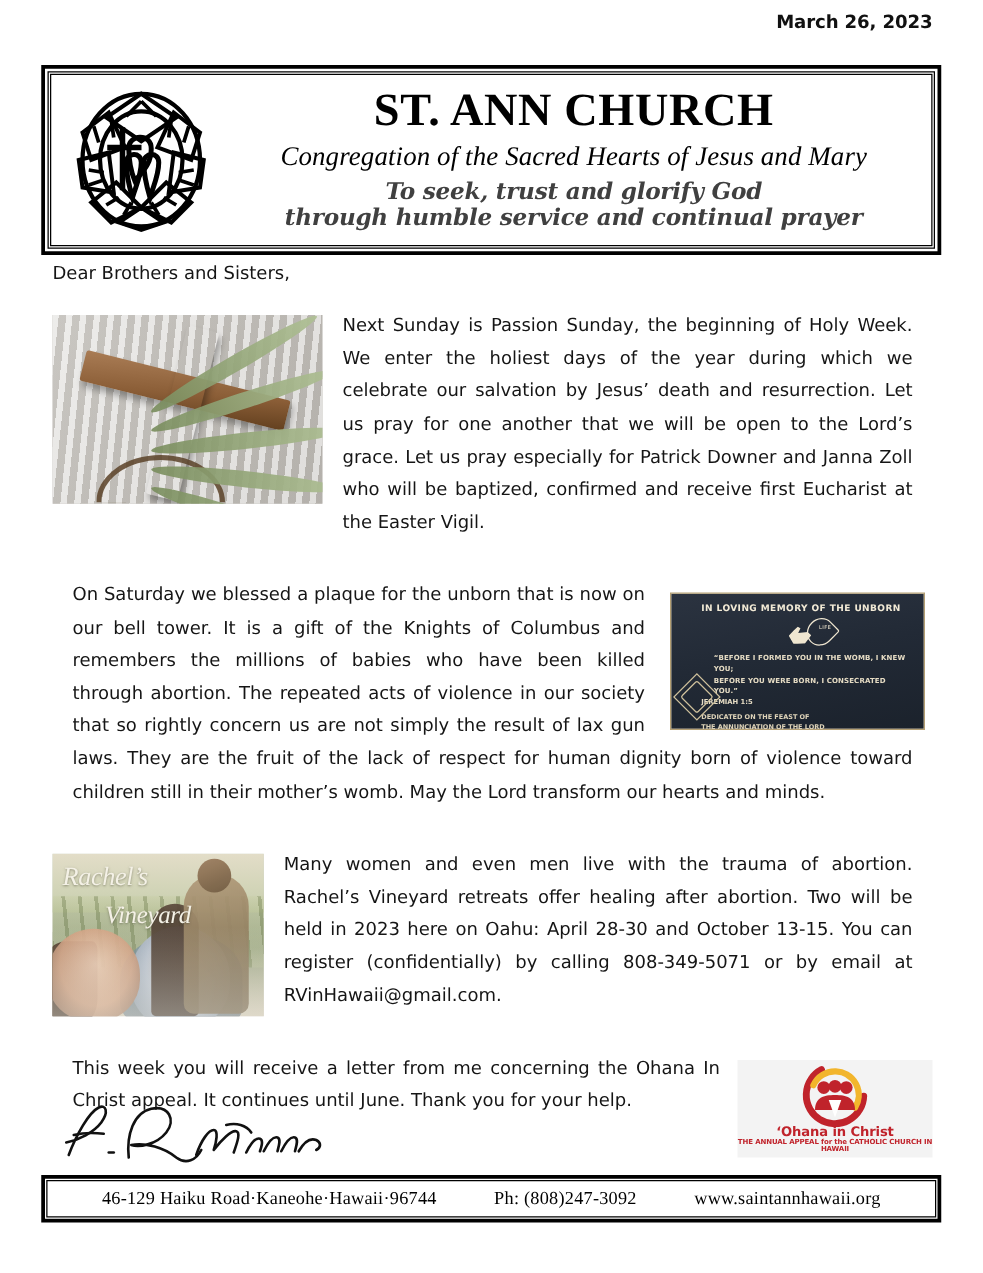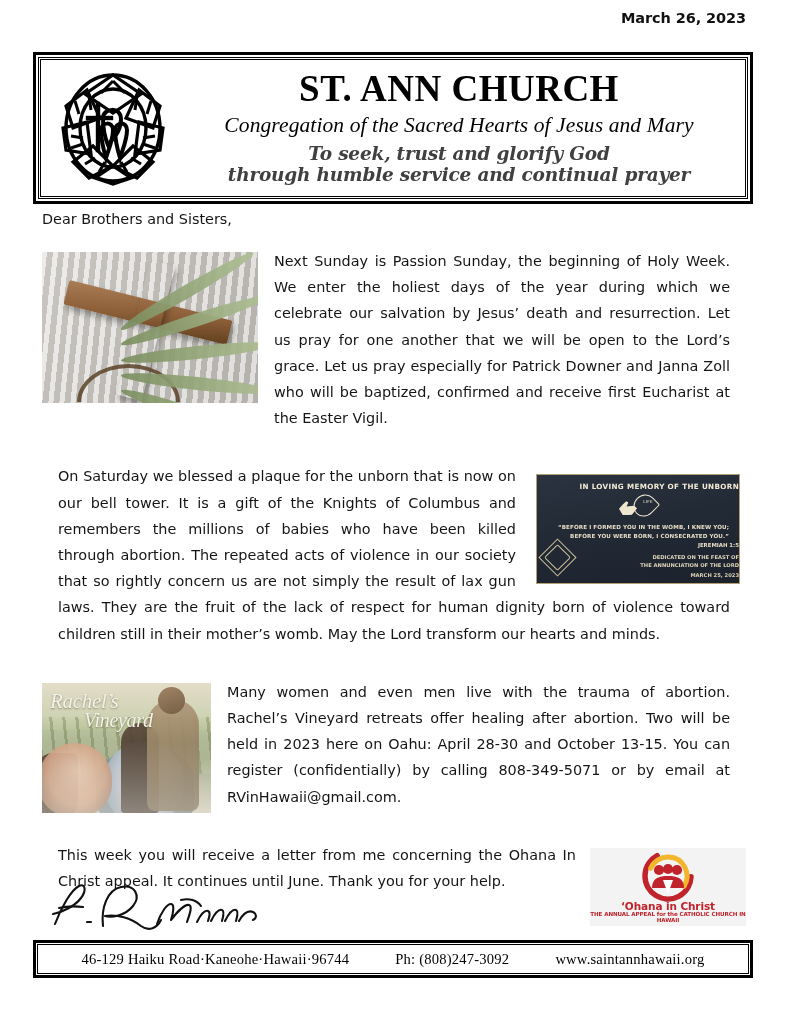--- a/index.html
+++ b/index.html
@@ -199,22 +199,23 @@
     position: relative;
     overflow: hidden;
   }
   .plaque-face {
     width: 100%; height: 100%;
     background: linear-gradient(170deg,#2b3340 0%, #222a36 45%, #1b222c 100%);
     border: 1px solid #b49f73;
     box-sizing: border-box;
     position: relative;
     color: #e9e2cf;
-    text-align: right;
+    text-align: left;
     font-family: "DejaVu Sans", sans-serif;
+    padding-left: 24px;
   }
   .plq-title {
     font-size: 7.2px; font-weight: bold; letter-spacing: 0.35px;
     margin-top: 7px; color: #f2ead6;
   }
   .plq-emblem {
     width: 40px; height: 26px; margin: 2px auto 1px; position: relative;
   }
   .plq-heart {
     position: absolute; right: 2px; top: 2px;
@@ -271,21 +272,21 @@
   .rv-title {
     position: absolute; left: 8px; top: 9px;
     font-family: "Liberation Serif", serif;
     font-style: italic;
     font-size: 21px;
     color: #f4f1e6;
     text-shadow: 0 1px 2px rgba(70,70,50,.55);
     line-height: 0.92;
     letter-spacing: -0.3px;
   }
-  .rv-title .l2 { display: block; margin-left: 34px; font-size: 20px; }
+  .rv-title .l2 { display: block; margin-left: 34px; font-size: 20px; margin-top: 12px; }
   .rv-face {
     position: absolute;
     border-radius: 50% 50% 45% 45%;
   }
   .rv-face1 {
     left: -4px; bottom: -4px; width: 74px; height: 74px;
     background: radial-gradient(ellipse at 52% 38%, #e7c5ac 0%, #cf9f80 52%, #6b4b39 100%);
     opacity: .92;
   }
   .rv-hair1 {

